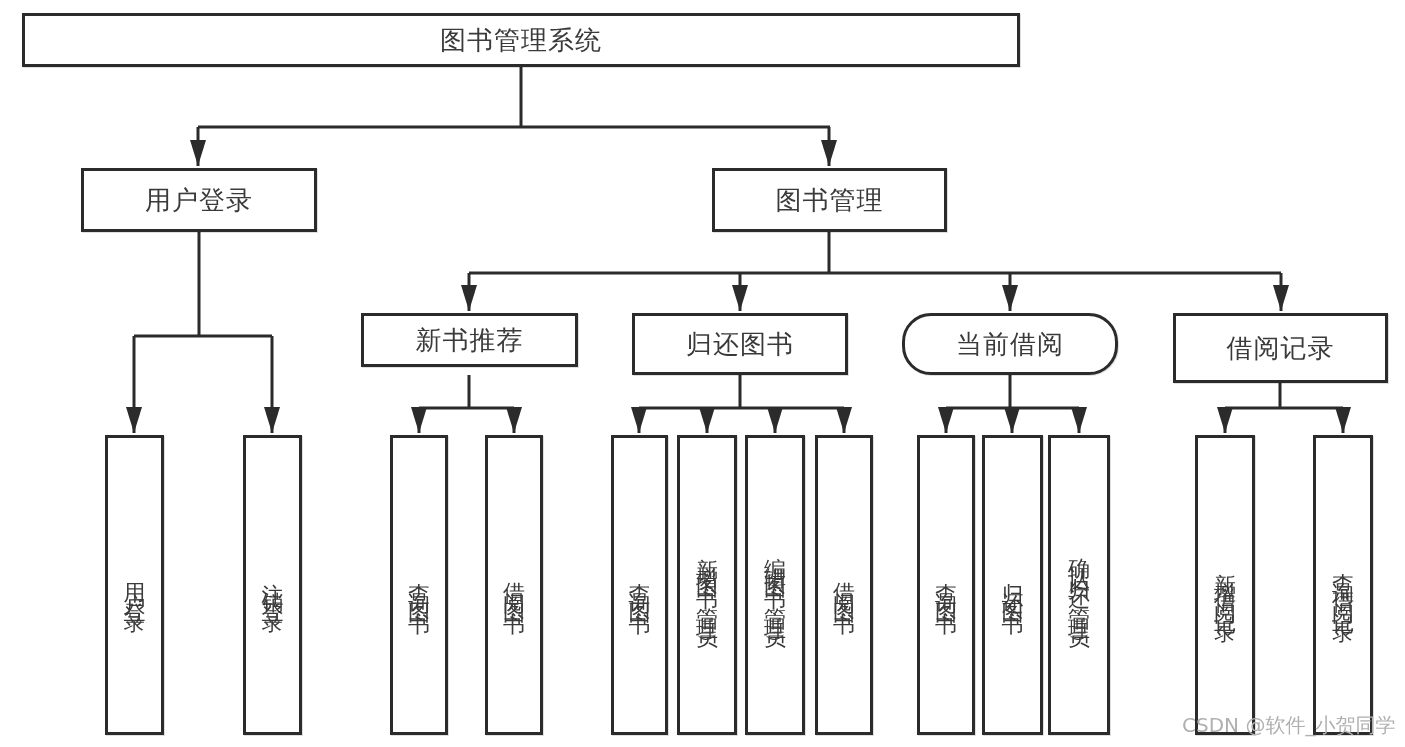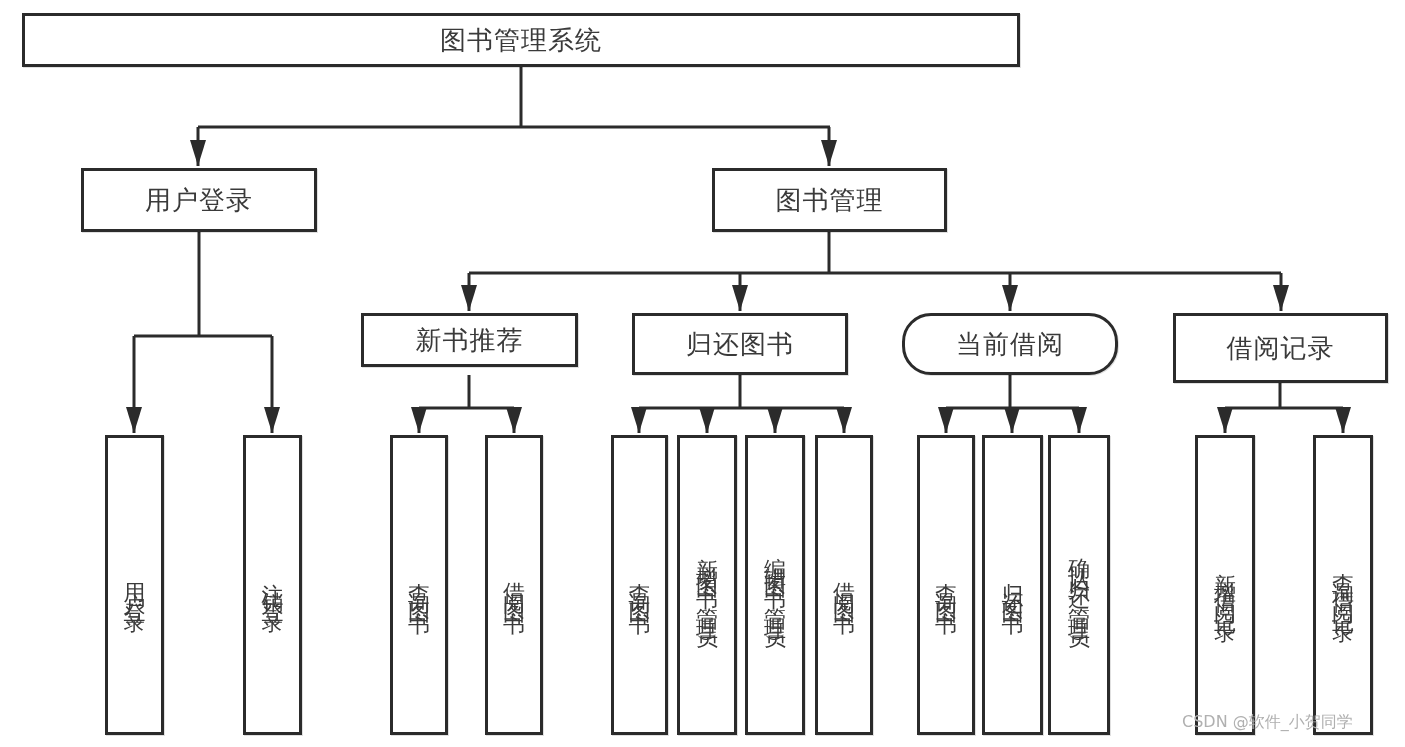--- a/index.html
+++ b/index.html
@@ -32,21 +32,21 @@
     writing-mode: vertical-rl;
     text-orientation: mixed;
     font-size: 22px;
     letter-spacing: 10px;
     line-height: 1;
   }
   .watermark {
     position: absolute;
     left: 1182px;
     top: 712px;
-    font-size: 16px;
+    font-size: 20px;
     color: #b0b0b0;
     white-space: nowrap;
     z-index: 10;
   }
 </style>
 </head>
 <body>
 
 <div class="canvas">
 

